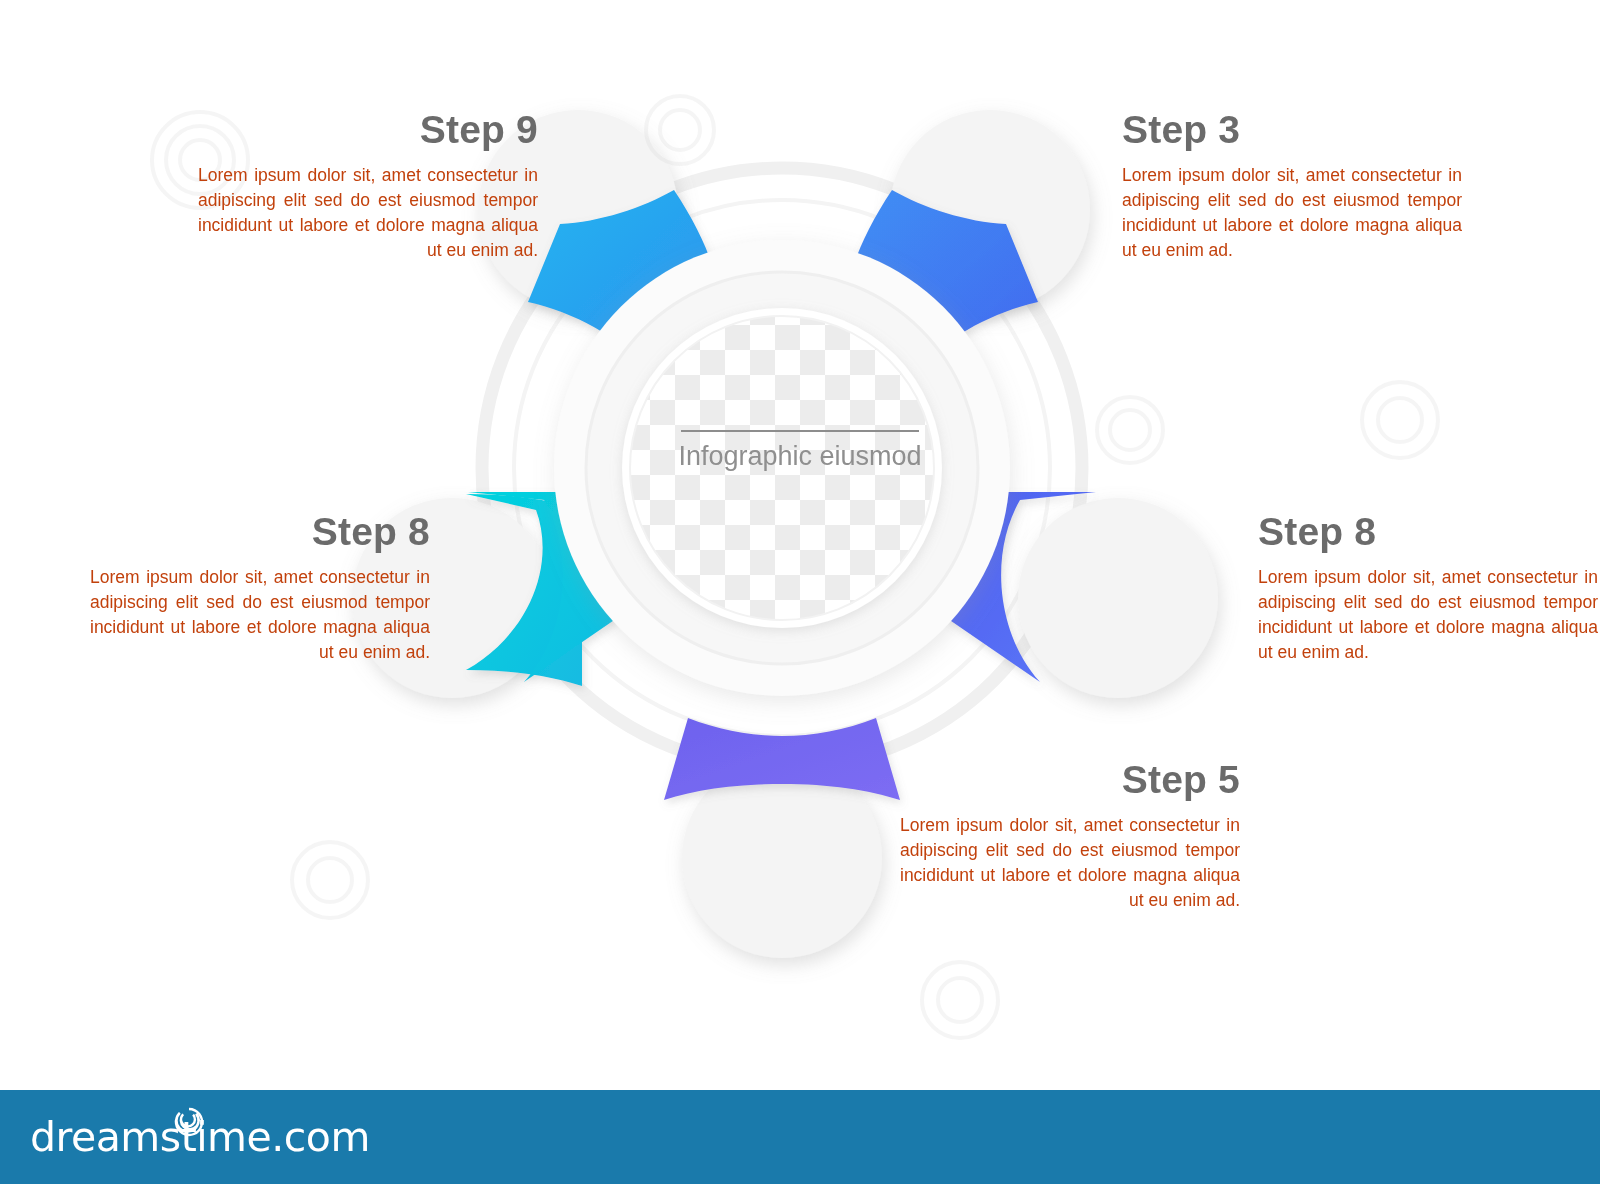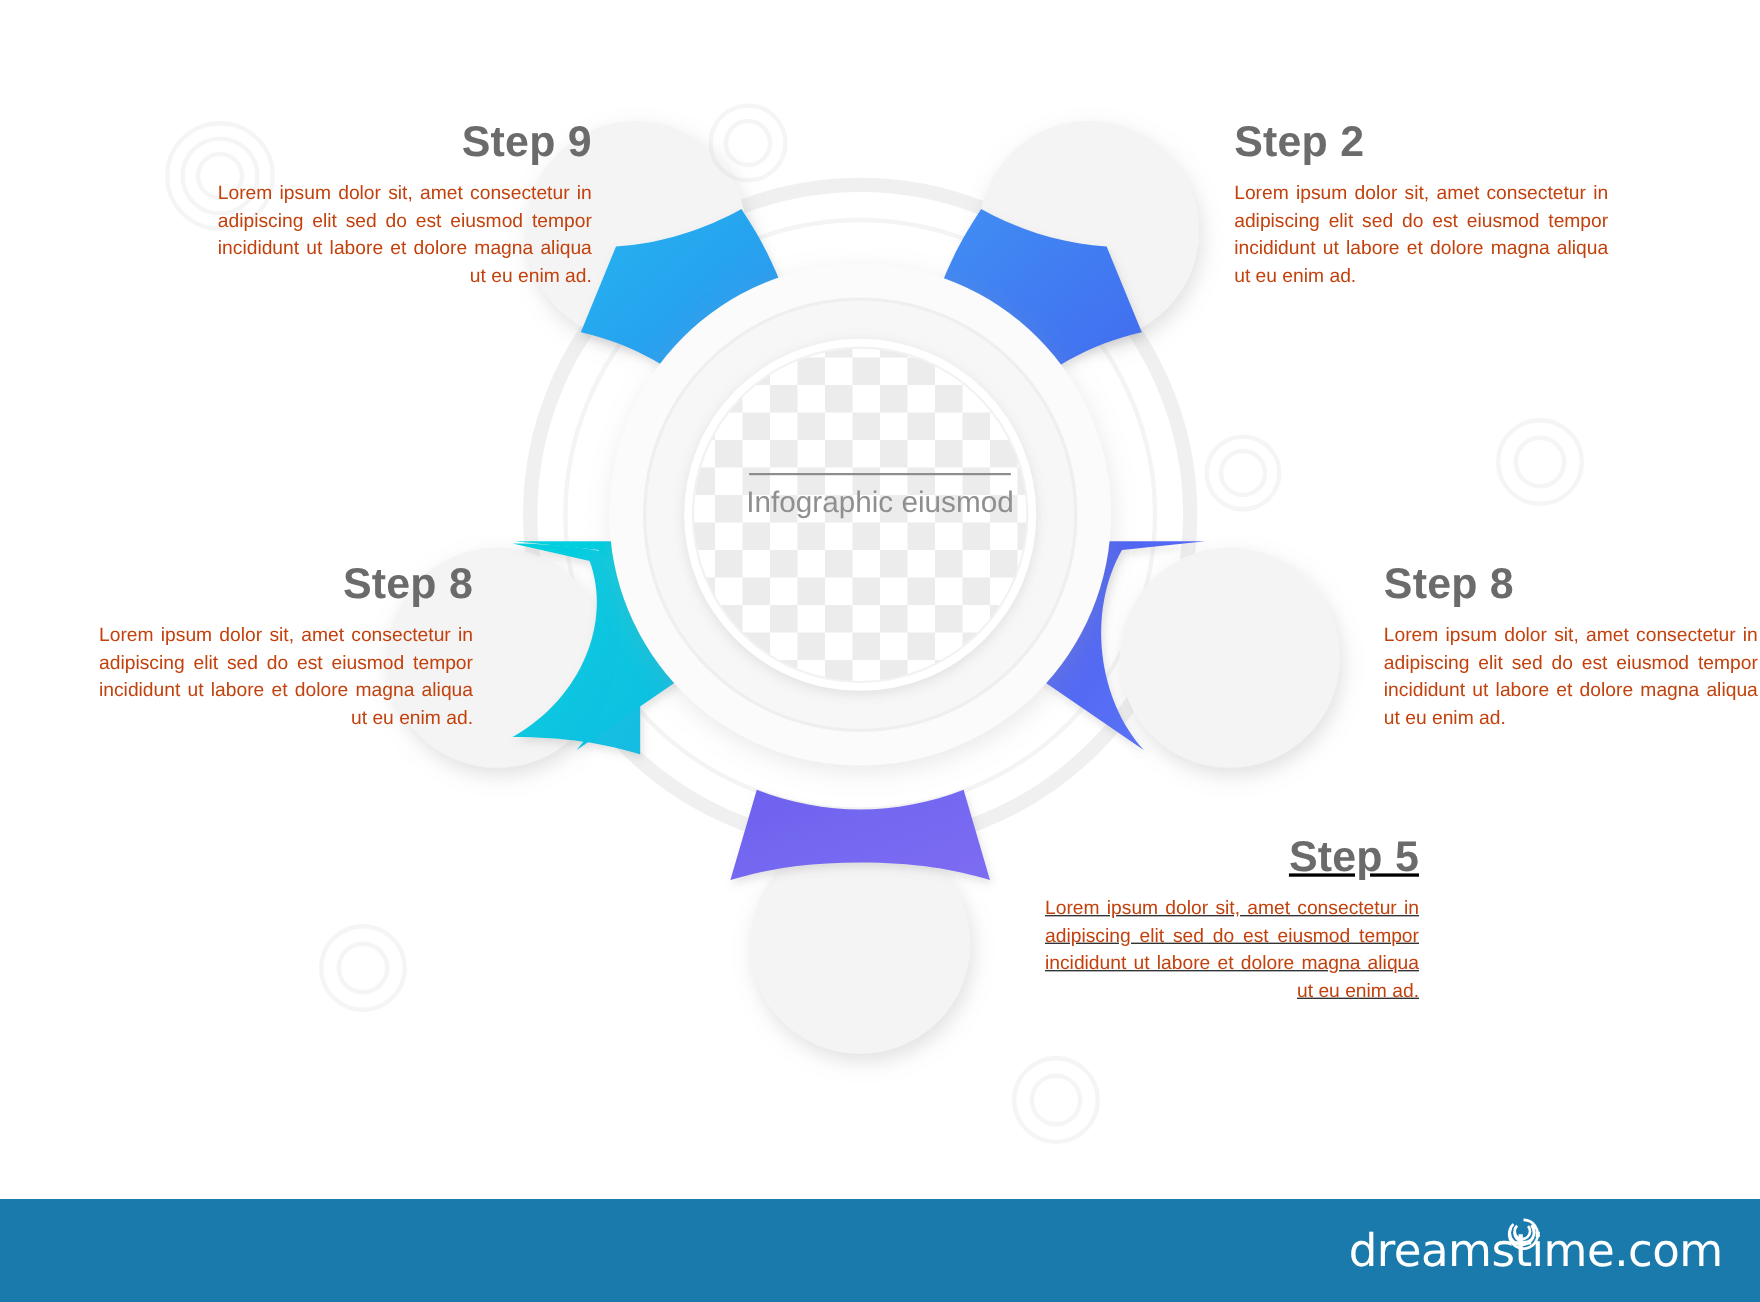--- a/index.html
+++ b/index.html
@@ -62,21 +62,21 @@
   .align-right { text-align: right; }
   .align-right .step-body { text-align: justify; text-align-last: right; }
   .align-left  { text-align: left; }
   .align-left  .step-body { text-align: justify; text-align-last: left; }
 
   
   #block-step1 { left: 90px;   top: 512px; }
   #block-step2 { left: 198px;  top: 110px; }
   #block-step3 { left: 1122px; top: 110px; }
   #block-step4 { left: 1258px; top: 512px; }
-  #block-step5 { left: 950px;  top: 760px; text-decoration: underline; }
+  #block-step5 { left: 900px;  top: 760px; }
 
   
   .center-label {
     position: absolute;
     left: 560px;
     top: 418px;
     width: 480px;
     text-align: center;
     pointer-events: none;
   }
@@ -104,21 +104,21 @@
   
   .footer-bar {
     position: absolute;
     left: 0;
     top: 1090px;
     width: 1600px;
     height: 94px;
     background: #1a7aab;
     display: flex;
     align-items: center;
-    justify-content: flex-end;
+    justify-content: space-between;
     box-sizing: border-box;
     padding: 0 34px 0 30px;
   }
   .brand {
     display: flex;
     align-items: flex-end;
     position: relative;
   }
   .brand-text {
     color: #ffffff;
@@ -291,21 +291,21 @@
       <div class="step-title">Step 8</div>
       <div class="step-body">Lorem ipsum dolor sit, amet consectetur in adipiscing elit sed do est eiusmod tempor incididunt ut labore et dolore magna aliqua ut eu enim ad.</div>
     </div>
 
     <div class="step-block align-right" id="block-step2">
       <div class="step-title">Step 9</div>
       <div class="step-body">Lorem ipsum dolor sit, amet consectetur in adipiscing elit sed do est eiusmod tempor incididunt ut labore et dolore magna aliqua ut eu enim ad.</div>
     </div>
 
     <div class="step-block align-left" id="block-step3">
-      <div class="step-title">Step 2</div>
+      <div class="step-title">Step 3</div>
       <div class="step-body">Lorem ipsum dolor sit, amet consectetur in adipiscing elit sed do est eiusmod tempor incididunt ut labore et dolore magna aliqua ut eu enim ad.</div>
     </div>
 
     <div class="step-block align-left" id="block-step4">
       <div class="step-title">Step 8</div>
       <div class="step-body">Lorem ipsum dolor sit, amet consectetur in adipiscing elit sed do est eiusmod tempor incididunt ut labore et dolore magna aliqua ut eu enim ad.</div>
     </div>
 
     <div class="step-block align-right" id="block-step5">
       <div class="step-title">Step 5</div>

